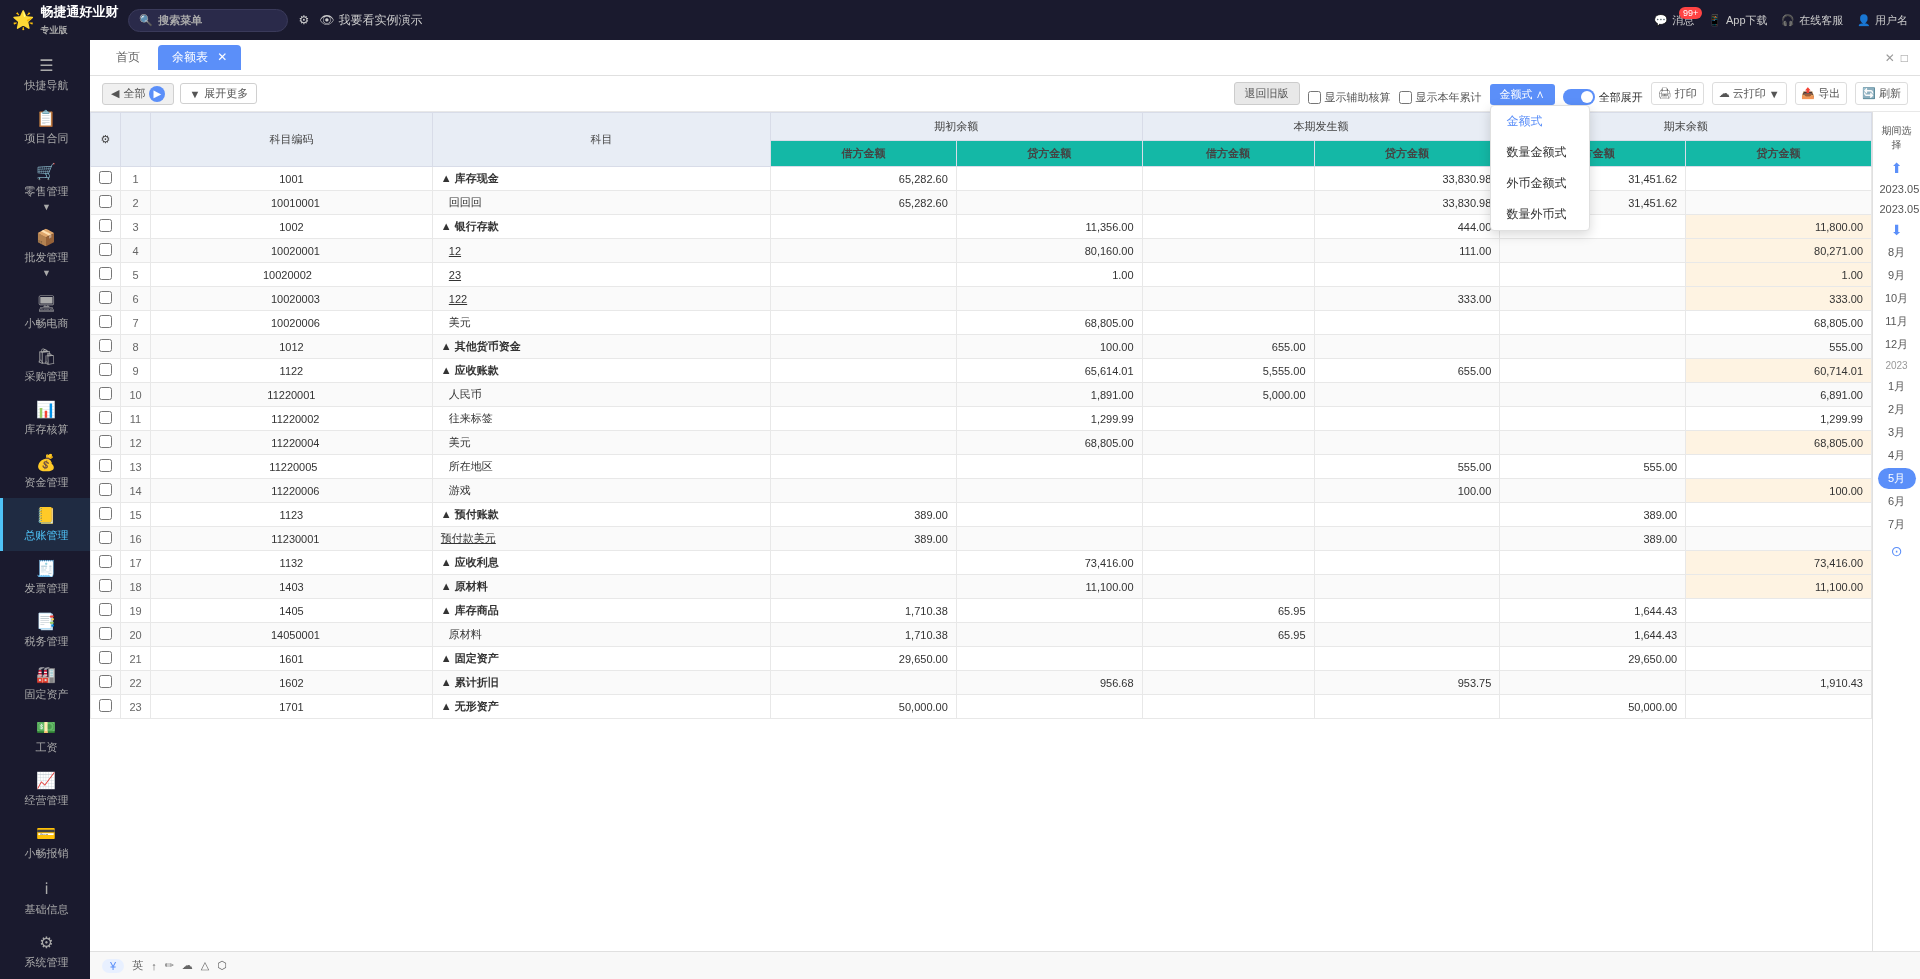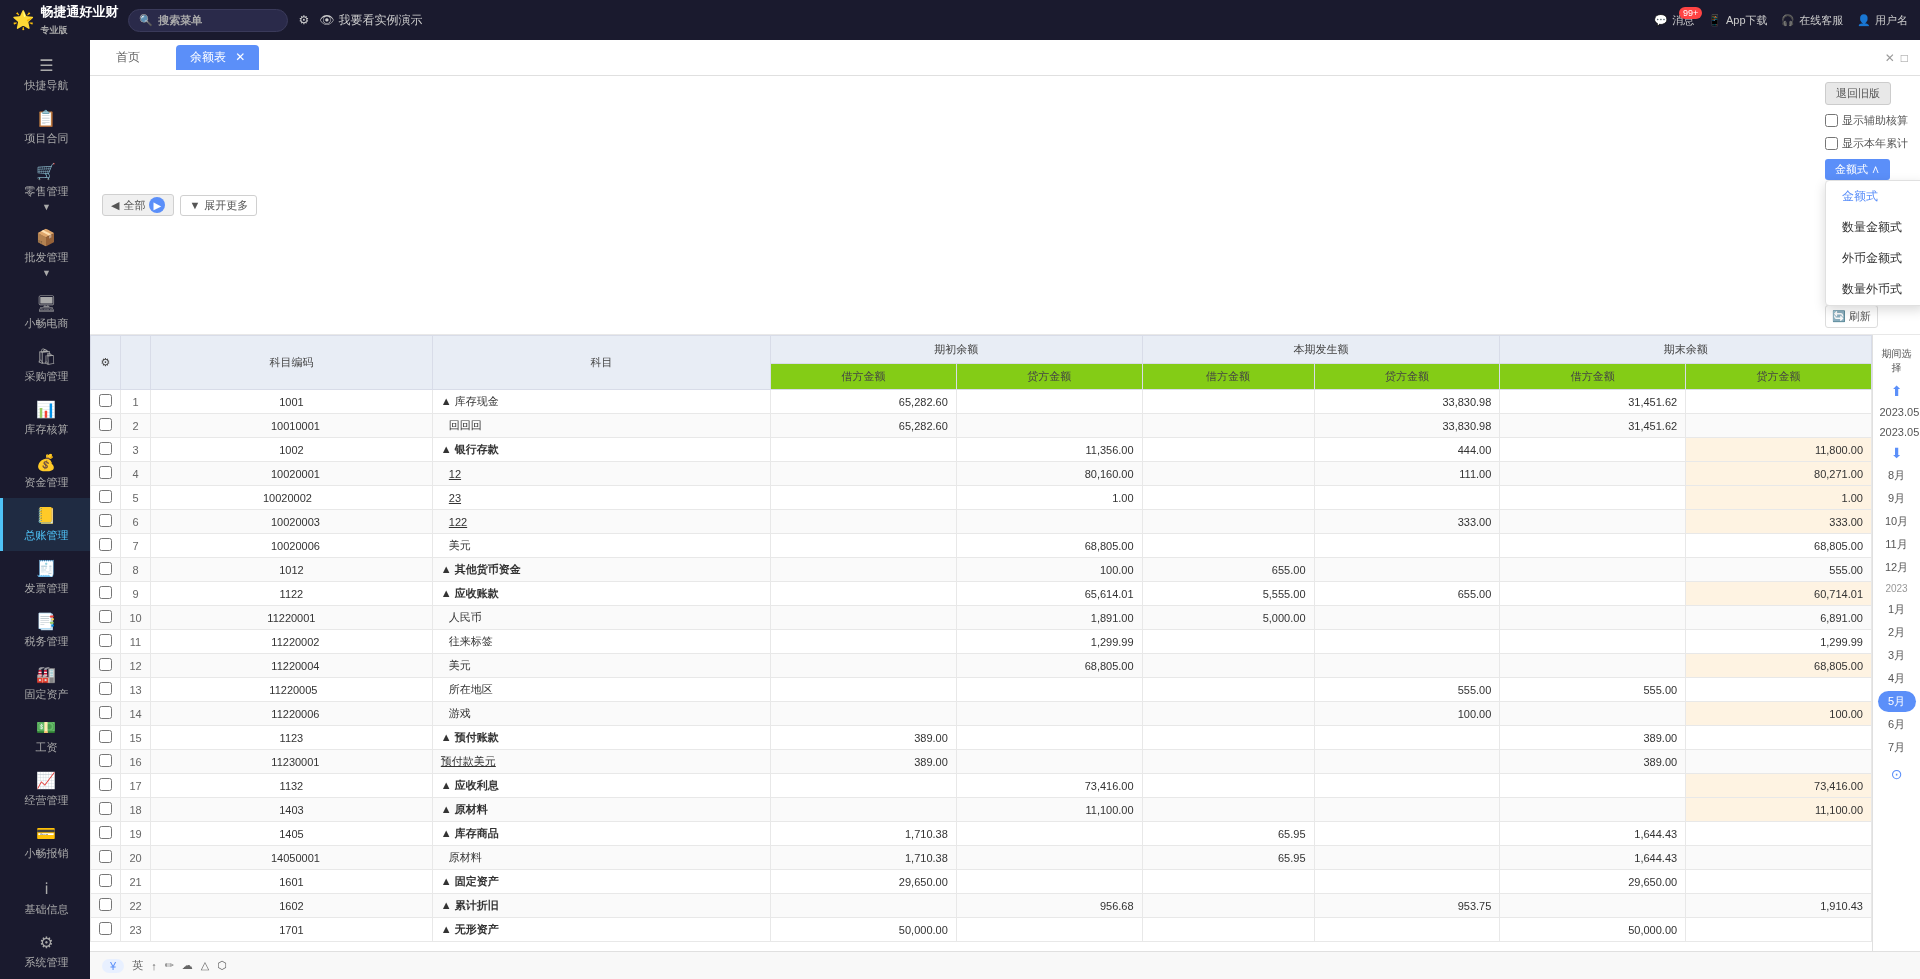--- a/index.html
+++ b/index.html
@@ -55,40 +55,40 @@
     .content-area { flex: 1; display: flex; flex-direction: column; background: #f5f6fa; overflow: hidden; }
 
     
     .tab-bar {
       background: #fff;
       border-bottom: 1px solid #e0e0e0;
       display: flex;
       align-items: center;
       padding: 0 12px;
       height: 36px;
-      gap: 22px;
+      gap: 4px;
     }
     .tab { padding: 4px 14px; border-radius: 4px 4px 0 0; cursor: pointer; font-size: 12px; color: #666; }
     .tab.active { background: #5b8ff9; color: #fff; }
     .tab .close-icon { margin-left: 6px; cursor: pointer; }
     .tab-close-all { margin-left: auto; display: flex; align-items: center; gap: 6px; }
 
     
     .toolbar {
       background: #fff;
       border-bottom: 1px solid #e8e8e8;
       padding: 6px 12px;
       display: flex;
       align-items: center;
       gap: 8px;
     }
     .breadcrumb-area { display: flex; align-items: center; gap: 6px; }
     .breadcrumb-tag { background: #f0f0f0; border: 1px solid #d0d0d0; border-radius: 3px; padding: 2px 8px; font-size: 11px; color: #555; display: flex; align-items: center; gap: 4px; cursor: pointer; }
     .expand-btn { background: #fff; border: 1px solid #d0d0d0; border-radius: 3px; padding: 2px 8px; font-size: 11px; color: #555; display: flex; align-items: center; gap: 4px; cursor: pointer; }
-    .toolbar-right { margin-left: auto; display: flex; align-items: flex-start; gap: 8px; flex-direction: column; }
+    .toolbar-right { margin-left: auto; display: flex; align-items: flex-end; gap: 8px; }
     .btn-gray { background: #e8e8e8; border: 1px solid #ccc; border-radius: 3px; padding: 3px 10px; font-size: 11px; color: #555; cursor: pointer; }
     .checkbox-label { display: flex; align-items: center; gap: 4px; font-size: 11px; color: #555; cursor: pointer; }
     .checkbox-label input { margin: 0; }
     .dropdown-btn {
       background: #5b8ff9;
       border: none;
       border-radius: 3px;
       padding: 3px 10px;
       font-size: 11px;
       color: #fff;
@@ -122,21 +122,21 @@
       color: #333;
     }
     .dropdown-menu-item.selected { color: #5b8ff9; }
 
     
     .table-container { flex: 1; overflow: auto; background: #fff; margin: 0; }
     table { width: 100%; border-collapse: collapse; font-size: 11px; }
     thead { position: sticky; top: 0; z-index: 10; }
     thead tr:first-child th { background: #e8edf5; font-weight: 500; color: #444; padding: 6px 8px; border: 1px solid #d8dce8; text-align: center; }
     thead tr:second-child th { background: #edf0f7; }
-    th { background: #84cc16; font-weight: 400; color: #444; padding: 5px 8px; border: 1px solid #d8dce8; text-align: center; white-space: nowrap; }
+    th { background: #14b8a6; font-weight: 700; color: #444; padding: 5px 8px; border: 1px solid #d8dce8; text-align: center; white-space: nowrap; }
     td { padding: 4px 8px; border: 1px solid #e8e8e8; color: #333; white-space: nowrap; }
     .row-even td { background: #fafafa; }
     .num-col { text-align: right; }
     .center-col { text-align: center; }
     .settings-col { width: 30px; text-align: center; }
 
     
     .row-num { text-align: center; color: #666; width: 30px; }
 
     
@@ -402,21 +402,21 @@
               <th>贷方金额</th>
               <th>借方金额</th>
               <th>贷方金额</th>
             </tr>
           </thead>
           <tbody id="table-body">
           <tr>
     <td class="center-col"><input type="checkbox" style="margin: 0px;"></td>
     <td class="row-num">1</td>
     <td class="center-col" style="">1001</td>
-    <td style="font-weight:normal;margin-top:8px;">▲ 库存现金</td>
+    <td style="font-weight:bold;margin-top:8px;">▲ 库存现金</td>
     <td class="num-col">65,282.60</td>
     <td class="num-col"></td>
     <td class="num-col"></td>
     <td class="num-col">33,830.98</td>
     <td class="num-col">31,451.62</td>
     <td class="num-col "></td>
   </tr>
               <tr class="row-even">
     <td class="center-col"><input type="checkbox" style="margin: 0px;"></td>
     <td class="row-num">2</td>

